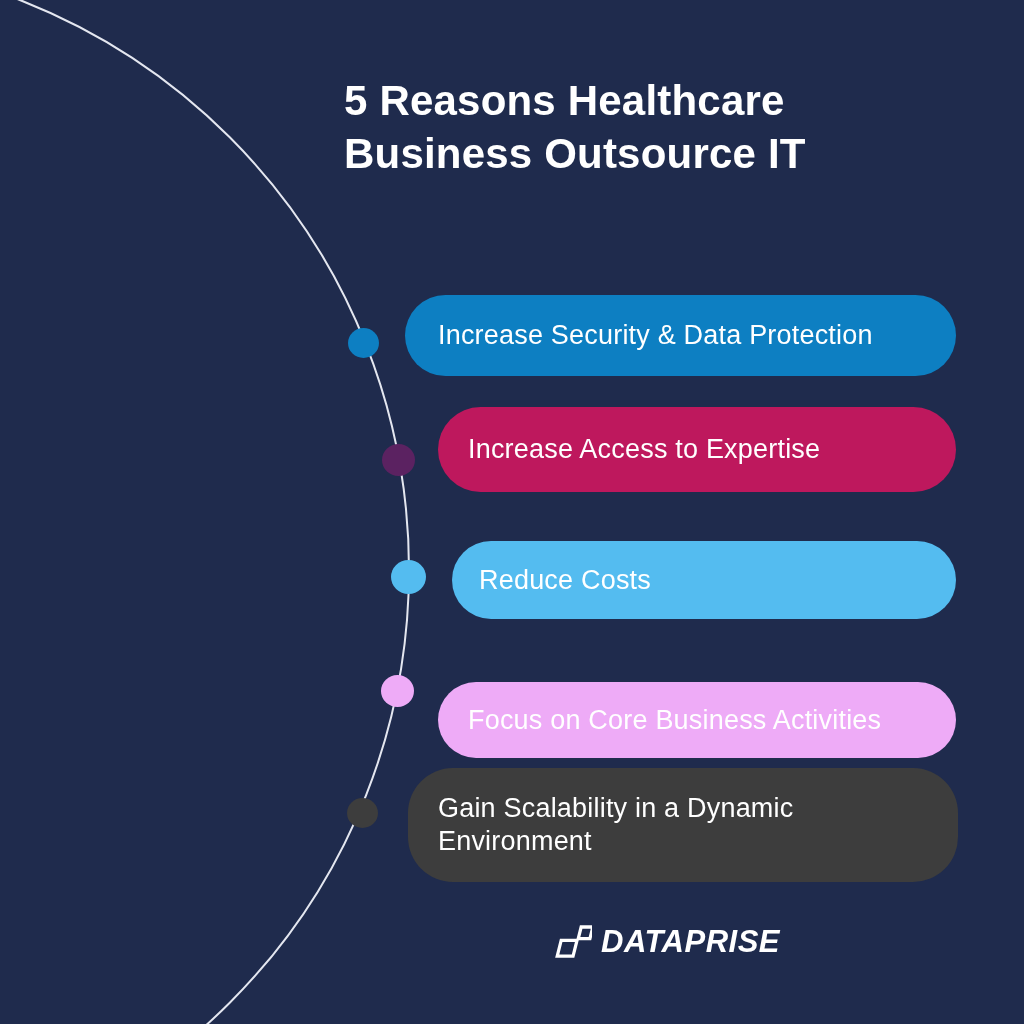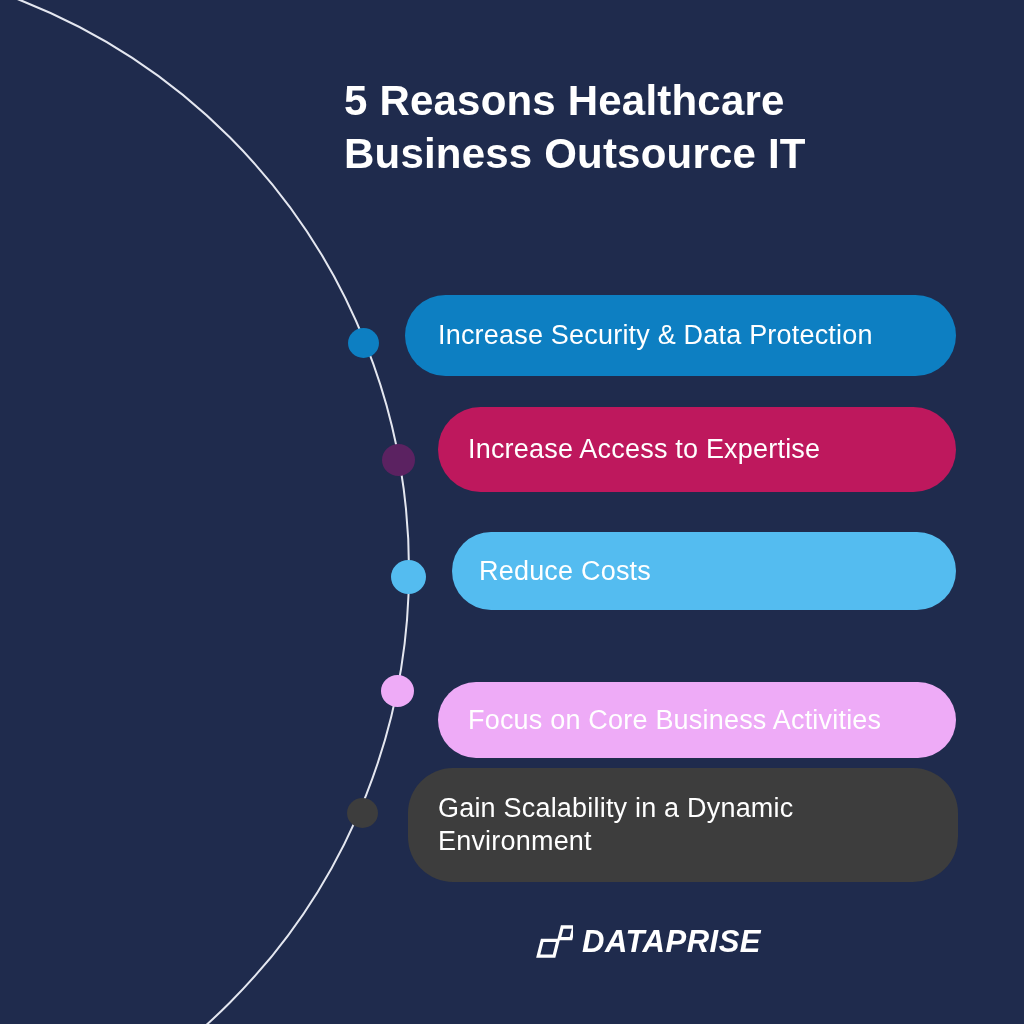--- a/index.html
+++ b/index.html
@@ -64,21 +64,21 @@
 
   .r4 .dot { left: 381px; top: 675px; width: 33px; height: 32px; }
   .r4 .pill { left: 438px; top: 682px; width: 518px; height: 76px; border-radius: 38px; padding-left: 30px; }
 
   .r5 .dot { left: 347px; top: 798px; width: 31px; height: 30px; }
   .r5 .pill { left: 408px; top: 768px; width: 550px; height: 114px; border-radius: 45px; padding-left: 30px; }
   .r5 .pill-label { max-width: 420px; }
 
   .footer {
     position: absolute;
-    left: 533px;
+    left: 552px;
     top: 922px;
     display: flex;
     align-items: center;
     gap: 9px;
   }
   .logo-icon { display: inline-flex; }
   .logo-text {
     color: #FFFFFF;
     font-size: 31px;
     font-weight: bold;
@@ -104,21 +104,21 @@
 
   <div class="reason r2">
     <span class="dot" style="background: rgb(91, 34, 97);"></span>
     <div class="pill" style="background: #be185d; color: rgb(255, 255, 255);">
       <span class="pill-label">Increase Access to Expertise</span>
     </div>
   </div>
 
   <div class="reason r3">
     <span class="dot" style="background: rgb(84, 188, 240);"></span>
-    <div class="pill" style="background: rgb(84, 188, 240); color: rgb(255, 255, 255);">
+    <div class="pill" style="background: rgb(84, 188, 240); color: rgb(255, 255, 255); margin-top: 9px;">
       <span class="pill-label">Reduce Costs</span>
     </div>
   </div>
 
   <div class="reason r4">
     <span class="dot" style="background: rgb(238, 171, 247);"></span>
     <div class="pill" style="background: rgb(238, 171, 247); color: rgb(255, 255, 255);">
       <span class="pill-label">Focus on Core Business Activities</span>
     </div>
   </div>

